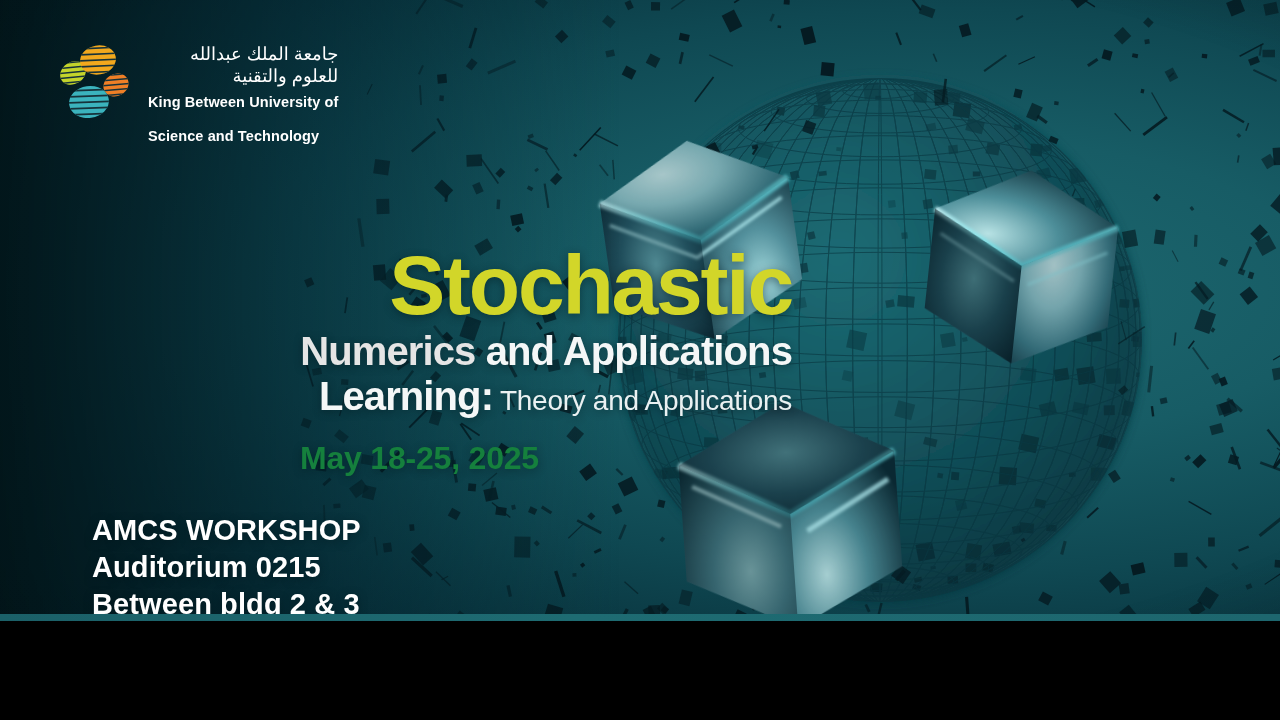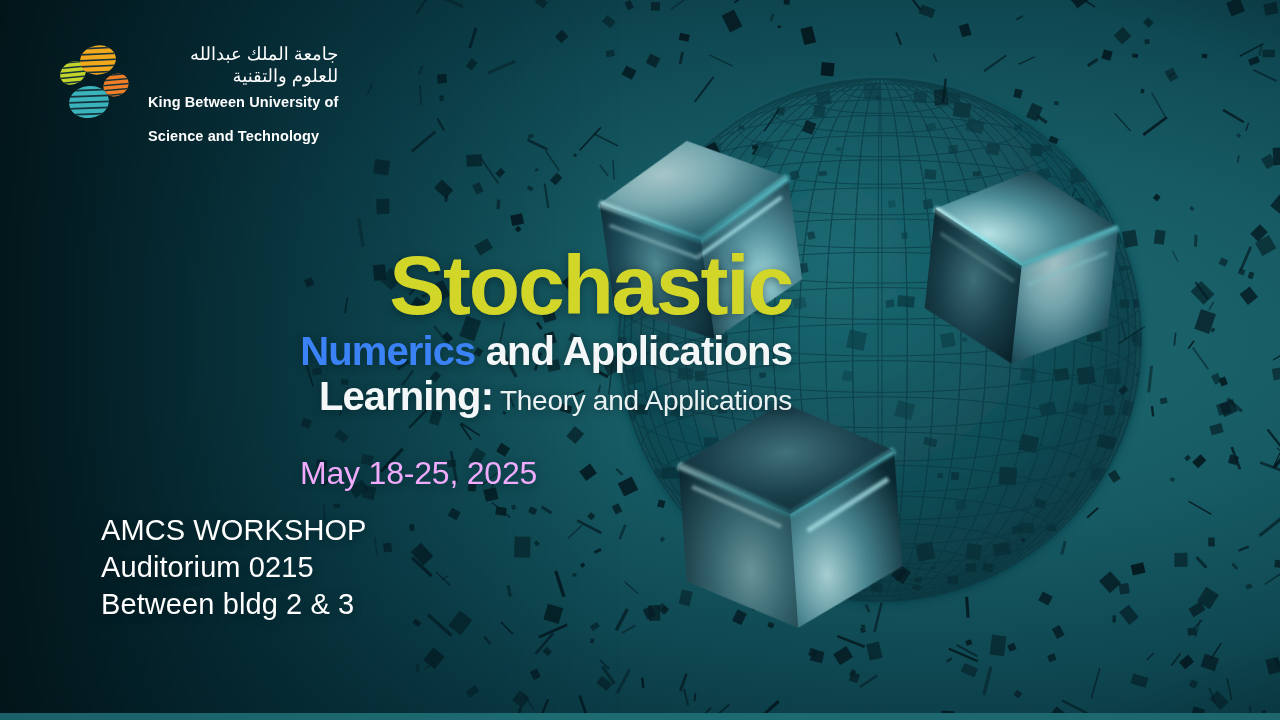--- a/index.html
+++ b/index.html
@@ -8,21 +8,21 @@
     padding: 0;
     background: #000;
   }
   body {
     font-family: "Liberation Sans", sans-serif;
   }
 
   #poster {
     position: relative;
     width: 1280px;
-    height: 720px;
+    height: 621px;
     overflow: hidden;
     background: #03181d;
   }
 
   
   .bg-base {
     position: absolute;
     inset: 0;
     background:
       radial-gradient(115% 95% at 74% 47%, #1d6870 0%, #175c65 26%, #0f4852 48%, #08313b 68%, #042229 84%, #02171c 100%);
@@ -98,59 +98,58 @@
   }
   .title-sub1 {
     font-size: 40px;
     line-height: 1.08;
     font-weight: 700;
     margin: 6px 0 0 0;
     letter-spacing: -0.9px;
     color: #f4f7f7;
     text-shadow: 0 2px 8px rgba(0,20,25,0.45);
   }
-  .title-sub1 .accent { color: #3b82f6; margin-left: 24px; }
+  .title-sub1 .accent { color: #e5e5e5; margin-left: 24px; }
   .title-sub2 {
     font-size: 40px;
     line-height: 1.08;
     font-weight: 700;
     margin: 2px 0 0 0;
     letter-spacing: -0.9px;
     color: #f4f7f7;
     text-shadow: 0 2px 8px rgba(0,20,25,0.45);
   }
   .title-sub2 .light {
     font-weight: 400;
     font-size: 28px;
     letter-spacing: -0.3px;
     color: #eaf1f2;
   }
 
   .dates {
     position: absolute;
     left: 300px;
-    top: 455px;
+    top: 440px;
     font-size: 32px;
-    font-weight: 400;
-    color: #f0abfc;
+    font-weight: 700;
+    color: #15803d;
     letter-spacing: -0.2px;
     text-shadow: 0 2px 8px rgba(0,20,25,0.45);
   }
 
   .venue {
     position: absolute;
     left: 92px;
     top: 512px;
     color: #ffffff;
     font-size: 29px;
     line-height: 1.28;
-    font-weight: 400;
+    font-weight: 700;
     letter-spacing: 0.1px;
     text-shadow: 0 2px 8px rgba(0,20,25,0.5);
-    margin-left: 9px;
   }
   .venue div { white-space: nowrap; }
 </style>
 </head>
 <body>
 
 <div id="poster">
 
   <div class="bg-base"></div>
 

